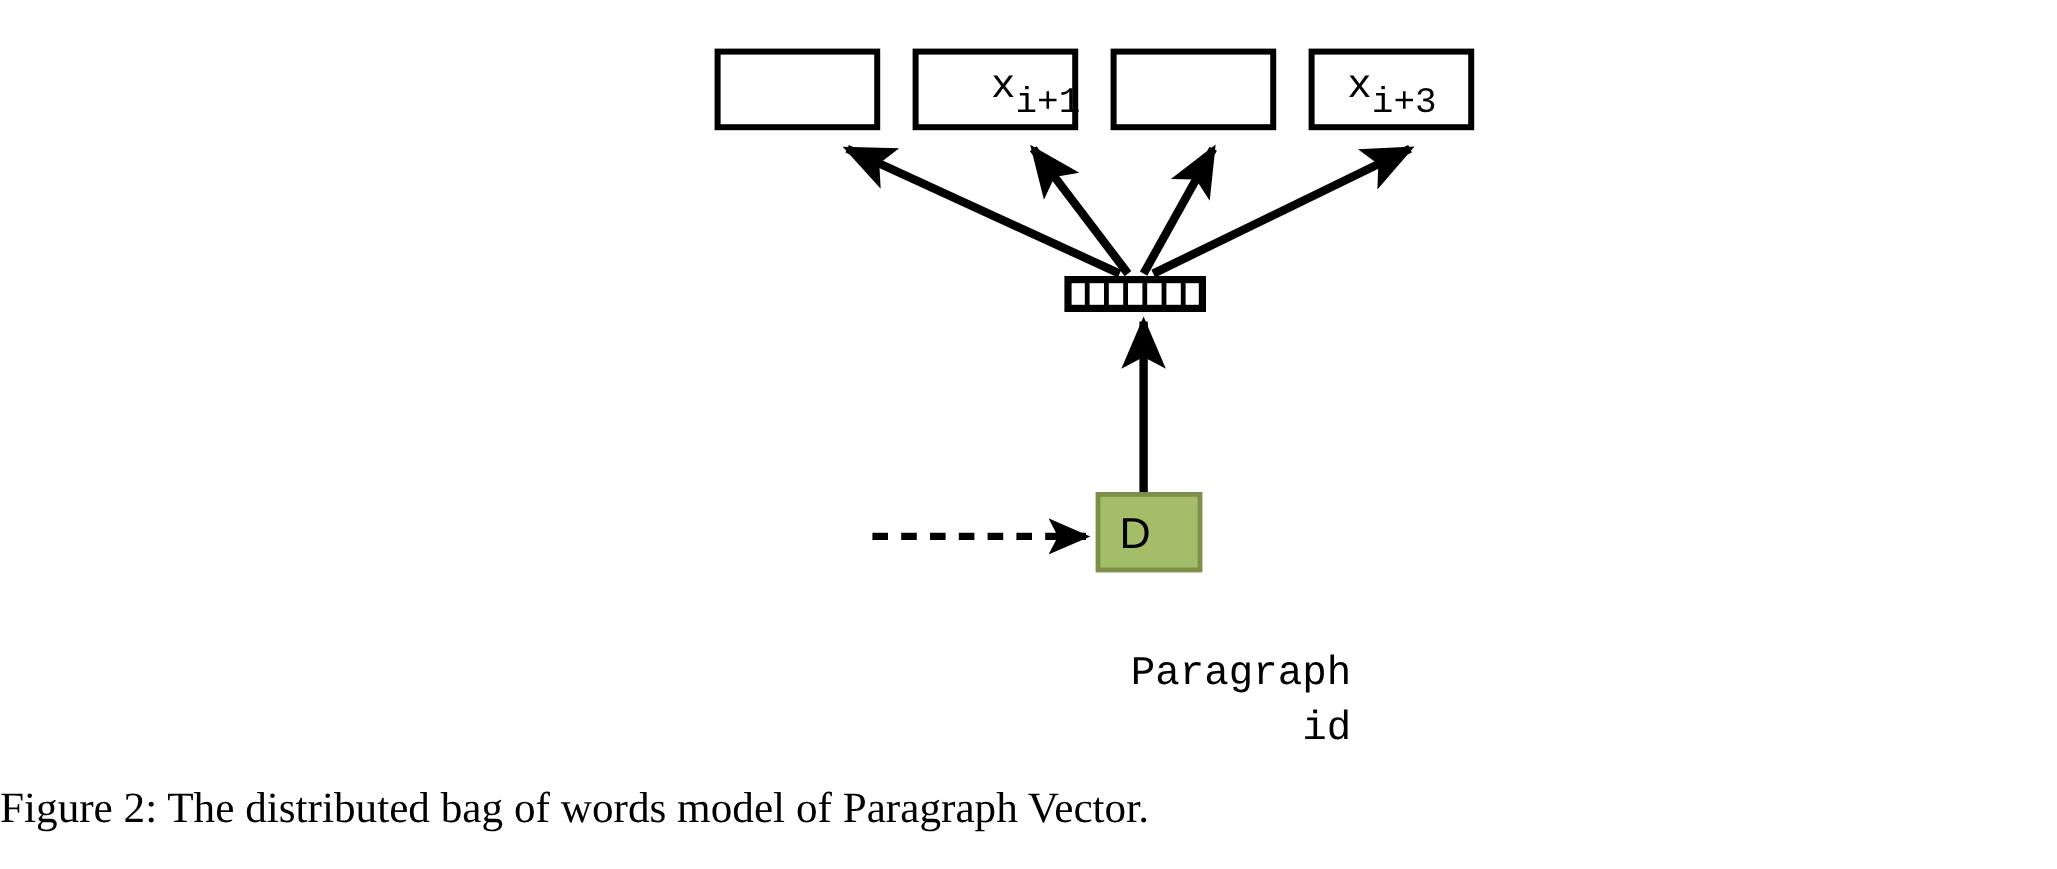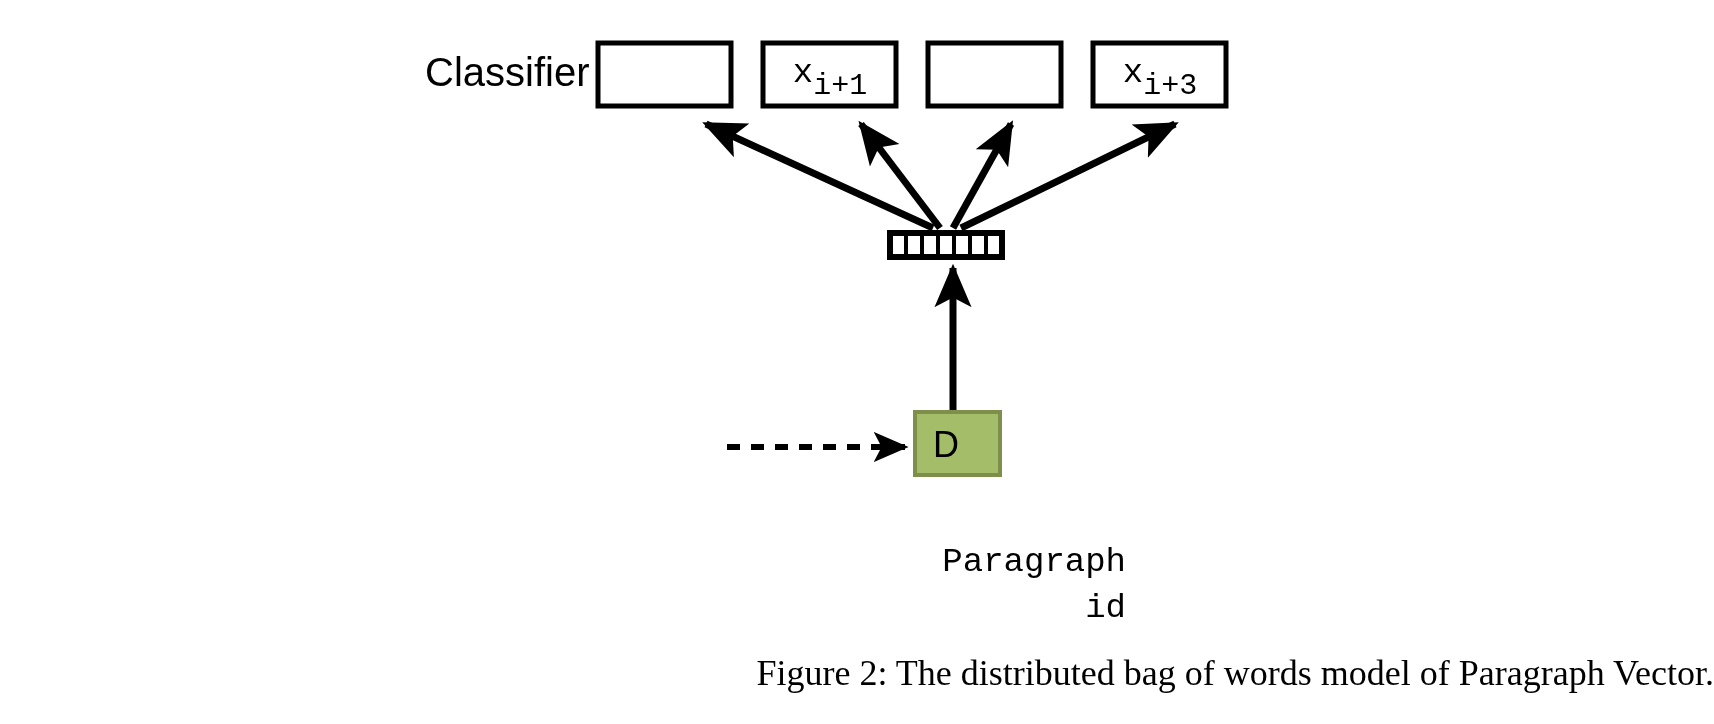--- a/index.html
+++ b/index.html
@@ -57,21 +57,21 @@
     width: 340px;
     text-align: right;
     font-size: 34px;
     font-family: "Liberation Mono", monospace;
     line-height: 1.35;
   }
   .lbl-caption {
     left: 0px;
     top: 655px;
     width: 1714px;
-    text-align: right;
+    text-align: left;
     font-size: 36px;
     font-family: "Liberation Serif", serif;
   }
 
   
   .wordbox-label {
     position: absolute;
     width: 150px;
     text-align: center;
     font-family: "Liberation Mono", monospace;
@@ -125,24 +125,23 @@
       <line x1="986" y1="233" x2="986" y2="257" stroke="#000000" stroke-width="4"></line>
     </g>
 
     <line x1="953" y1="445" x2="953" y2="268" stroke="#000000" stroke-width="7" marker-end="url(#arrowhead)"></line>
 
     <rect x="915" y="412" width="85" height="63" fill="#a4bd68" stroke="#7d8f4a" stroke-width="4"></rect>
 
     <line x1="727" y1="447" x2="905" y2="447" stroke="#000000" stroke-width="6" stroke-dasharray="13 11" marker-end="url(#arrowhead-dash)"></line>
   </svg>
 
-  <div class="lbl lbl-classifier">Classifier</div>
 
 
-  <div class="wordbox-label" style="left:755px; top:56px;text-align:center;"><span class="base">x</span><span class="sub">i+1</span></div>
+  <div class="wordbox-label" style="left:788px; top:56px;text-align:center;"><span class="base">x</span><span class="sub">i+1</span></div>
 
 
   <div class="wordbox-label" style="left:1085px; top:56px;"><span class="base">x</span><span class="sub">i+3</span></div>
 
 
   <div class="lbl lbl-d">D</div>
 
   <div class="lbl lbl-paragraph-id">Paragraph
 id</div>
 

